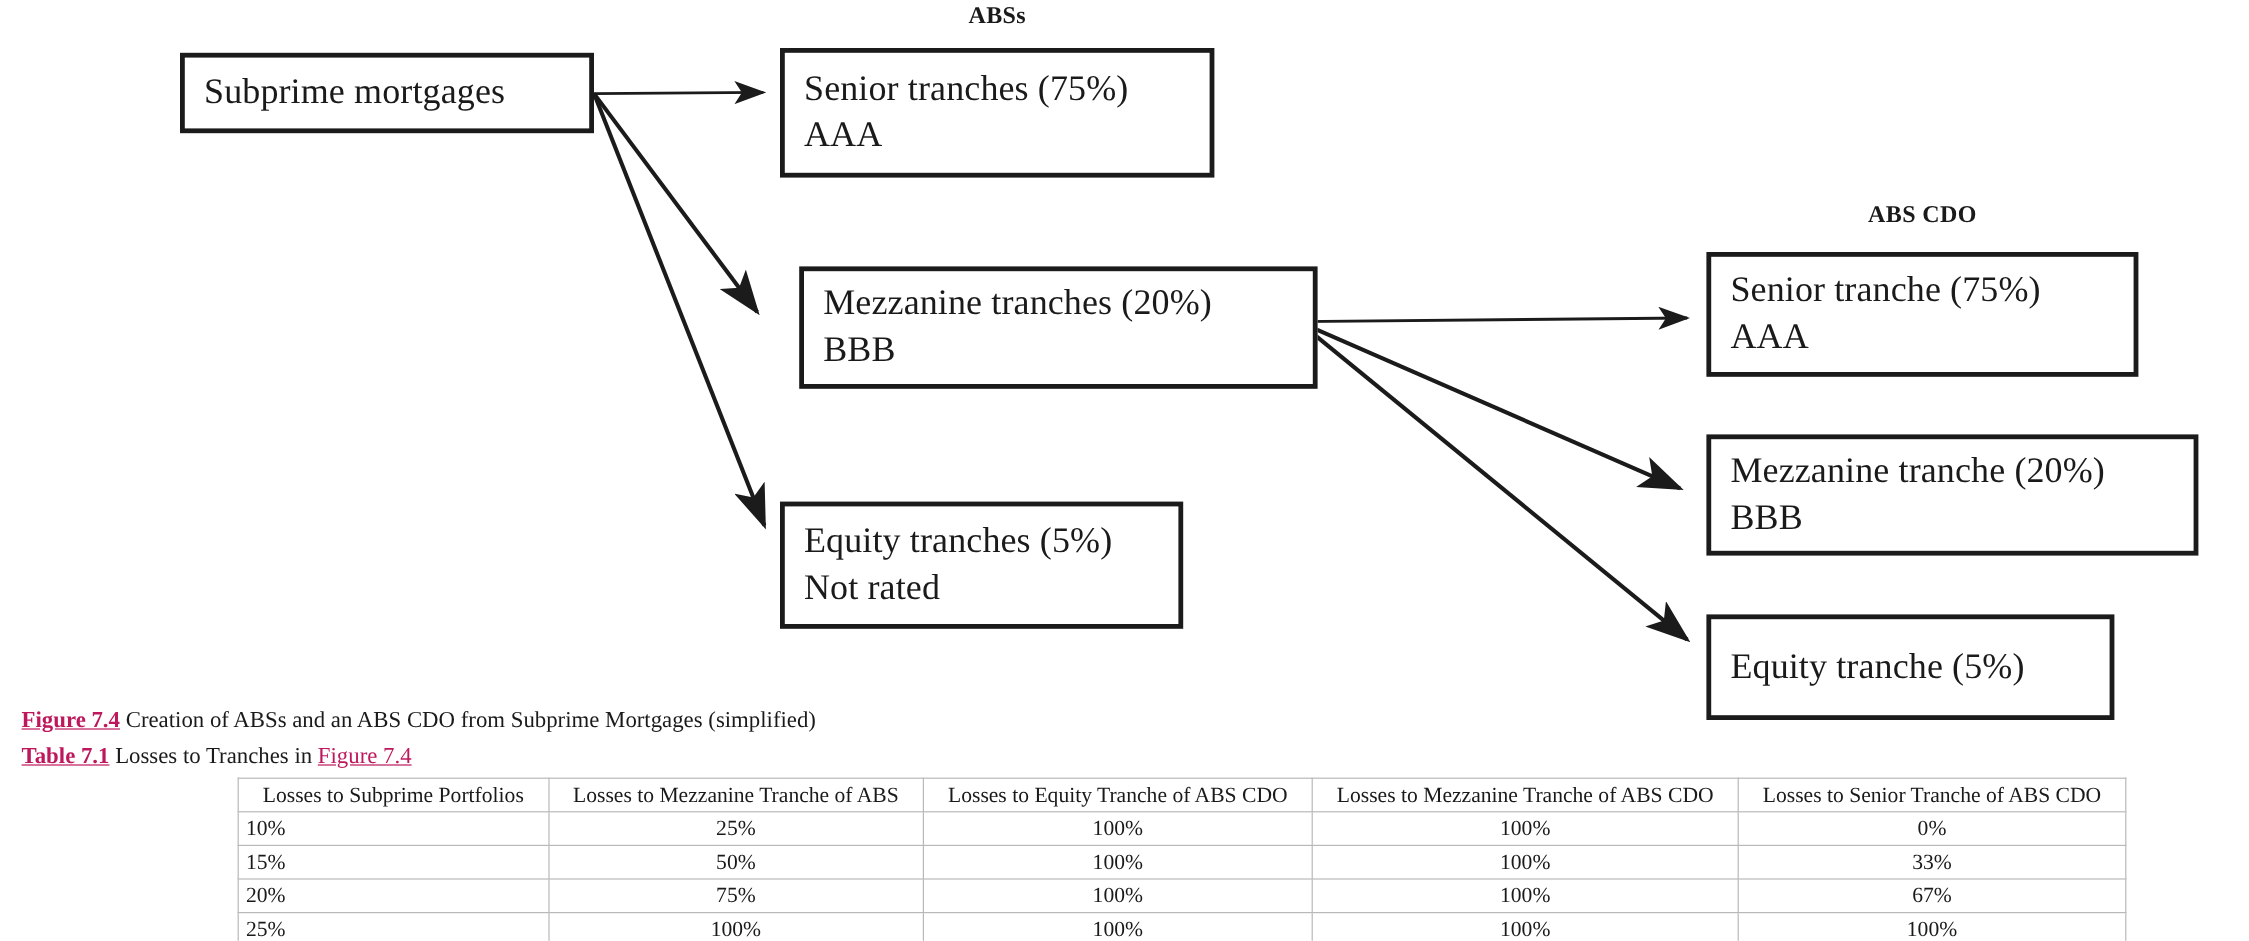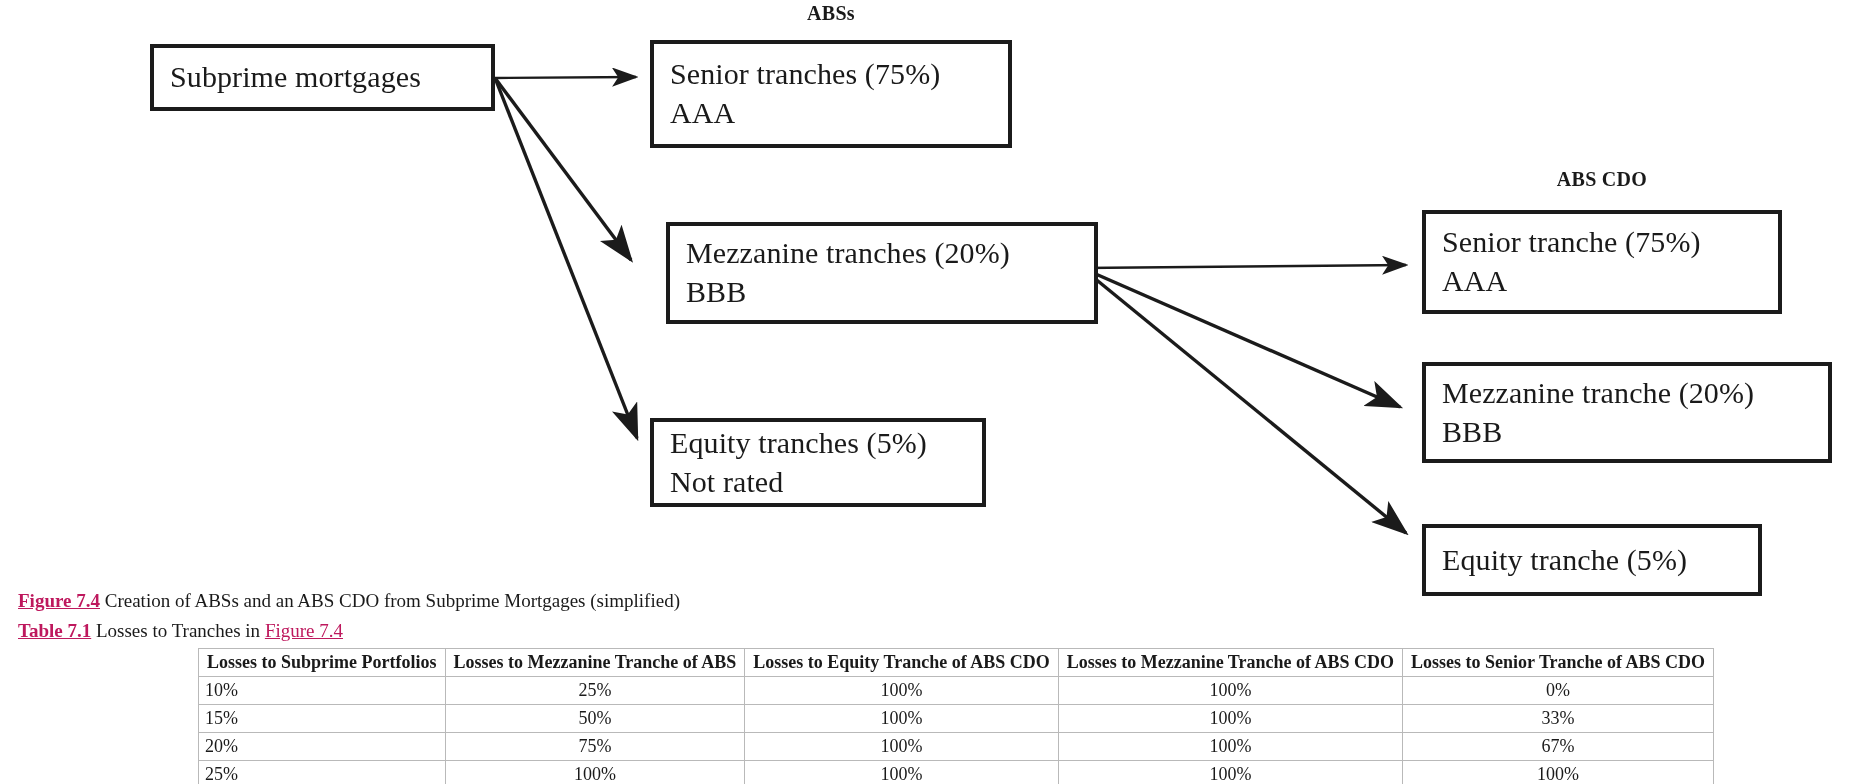--- a/index.html
+++ b/index.html
@@ -57,24 +57,24 @@
     font-weight: bold;
     text-align: center;
     white-space: nowrap;
     letter-spacing: 0.3px;
   }
 
   
   #box-subprime       { left: 150px;  top: 44px;  width: 345px; height: 67px; }
   #box-abs-senior     { left: 650px;  top: 40px;  width: 362px; height: 108px; }
   #box-abs-mezzanine  { left: 666px;  top: 222px; width: 432px; height: 102px; }
-  #box-abs-equity     { left: 650px;  top: 418px; width: 336px; height: 89px; }
+  #box-abs-equity     { left: 650px;  top: 418px; width: 336px; height: 106px; }
   #box-cdo-senior     { left: 1422px; top: 210px; width: 360px; height: 104px; }
   #box-cdo-mezzanine  { left: 1422px; top: 362px; width: 410px; height: 101px; }
-  #box-cdo-equity     { left: 1422px; top: 512px; width: 340px; height: 72px; margin-top: 12px; }
+  #box-cdo-equity     { left: 1422px; top: 512px; width: 340px; height: 88px; }
 
   #title-abss    { left: 650px;  top: 2px;   width: 362px; }
   #title-abs-cdo { left: 1422px; top: 168px; width: 360px; }
 
   
   .caption {
     position: absolute;
     left: 18px;
     font-size: 19px;
     white-space: nowrap;
@@ -99,24 +99,24 @@
   }
   #losses-table th,
   #losses-table td {
     border: 1px solid #b9b9b9;
     padding: 3px 8px;
     font-weight: normal;
     height: 20px;
     box-sizing: border-box;
   }
   #losses-table th {
-    font-weight: bold;
+    font-weight: normal;
     text-align: left;
     white-space: nowrap;
-    padding: 3px 8px;
+    padding: 3px 20px;
   }
   #losses-table td {
     text-align: center;
   }
   #losses-table td.first-col {
     text-align: left;
     padding-left: 6px;
   }
 </style>
 </head>

